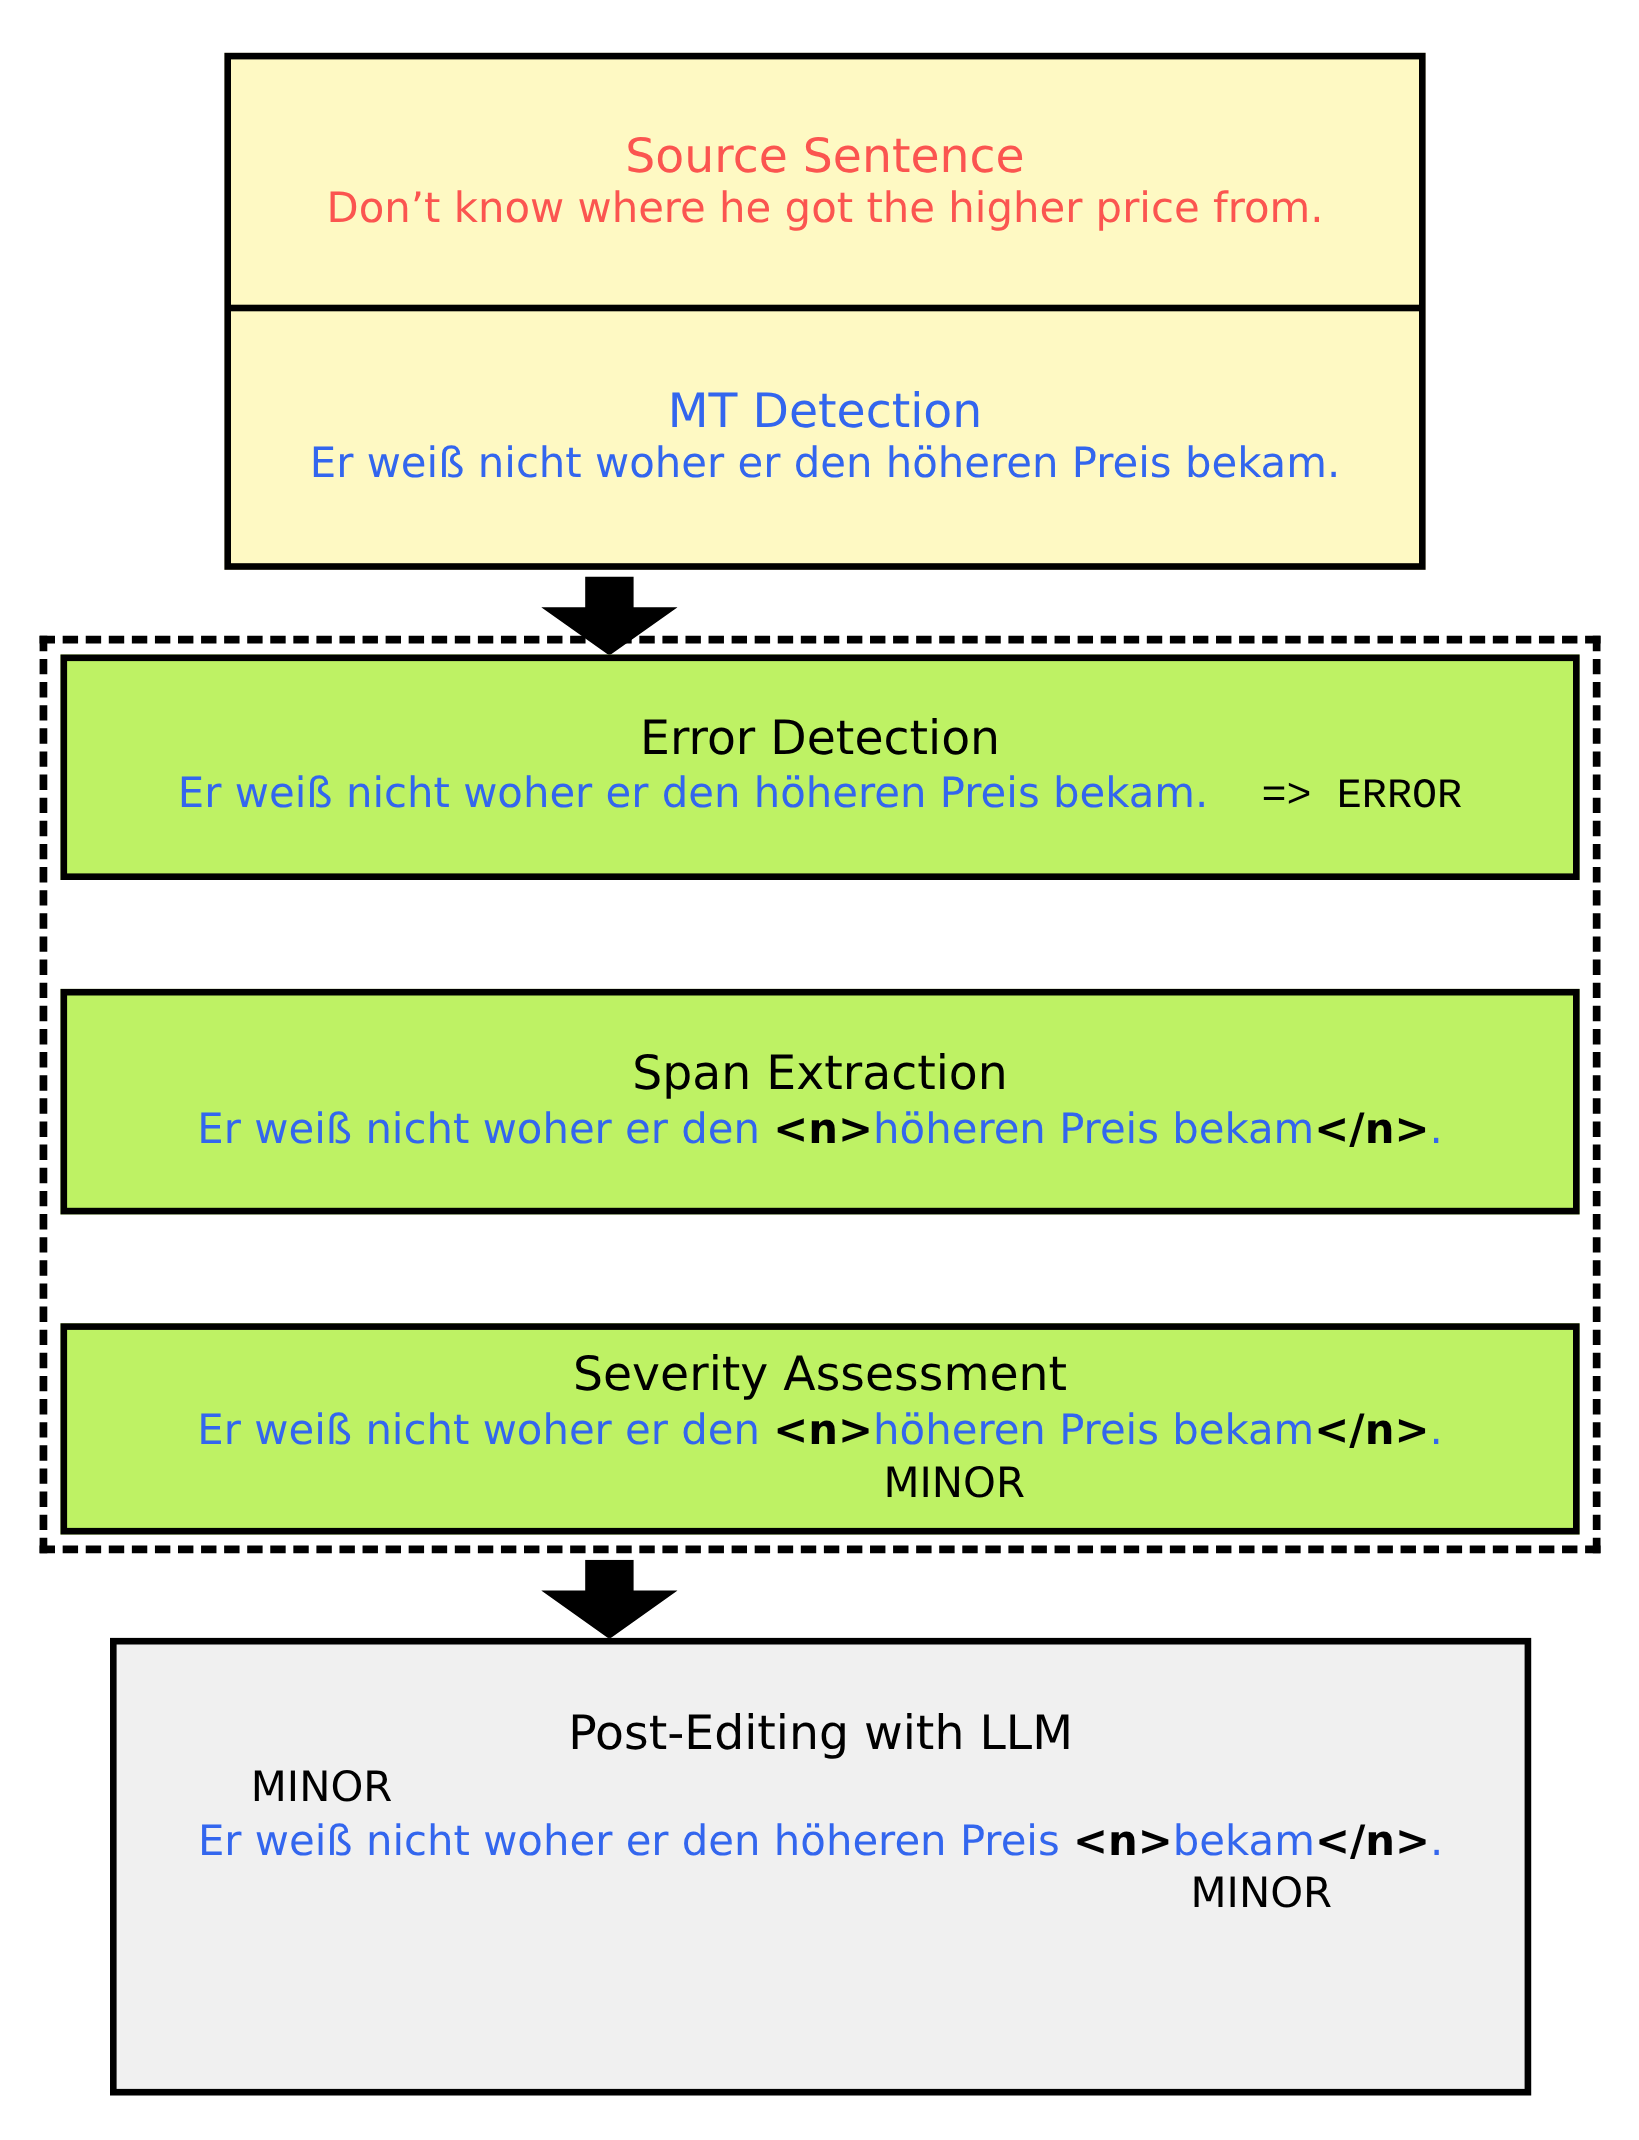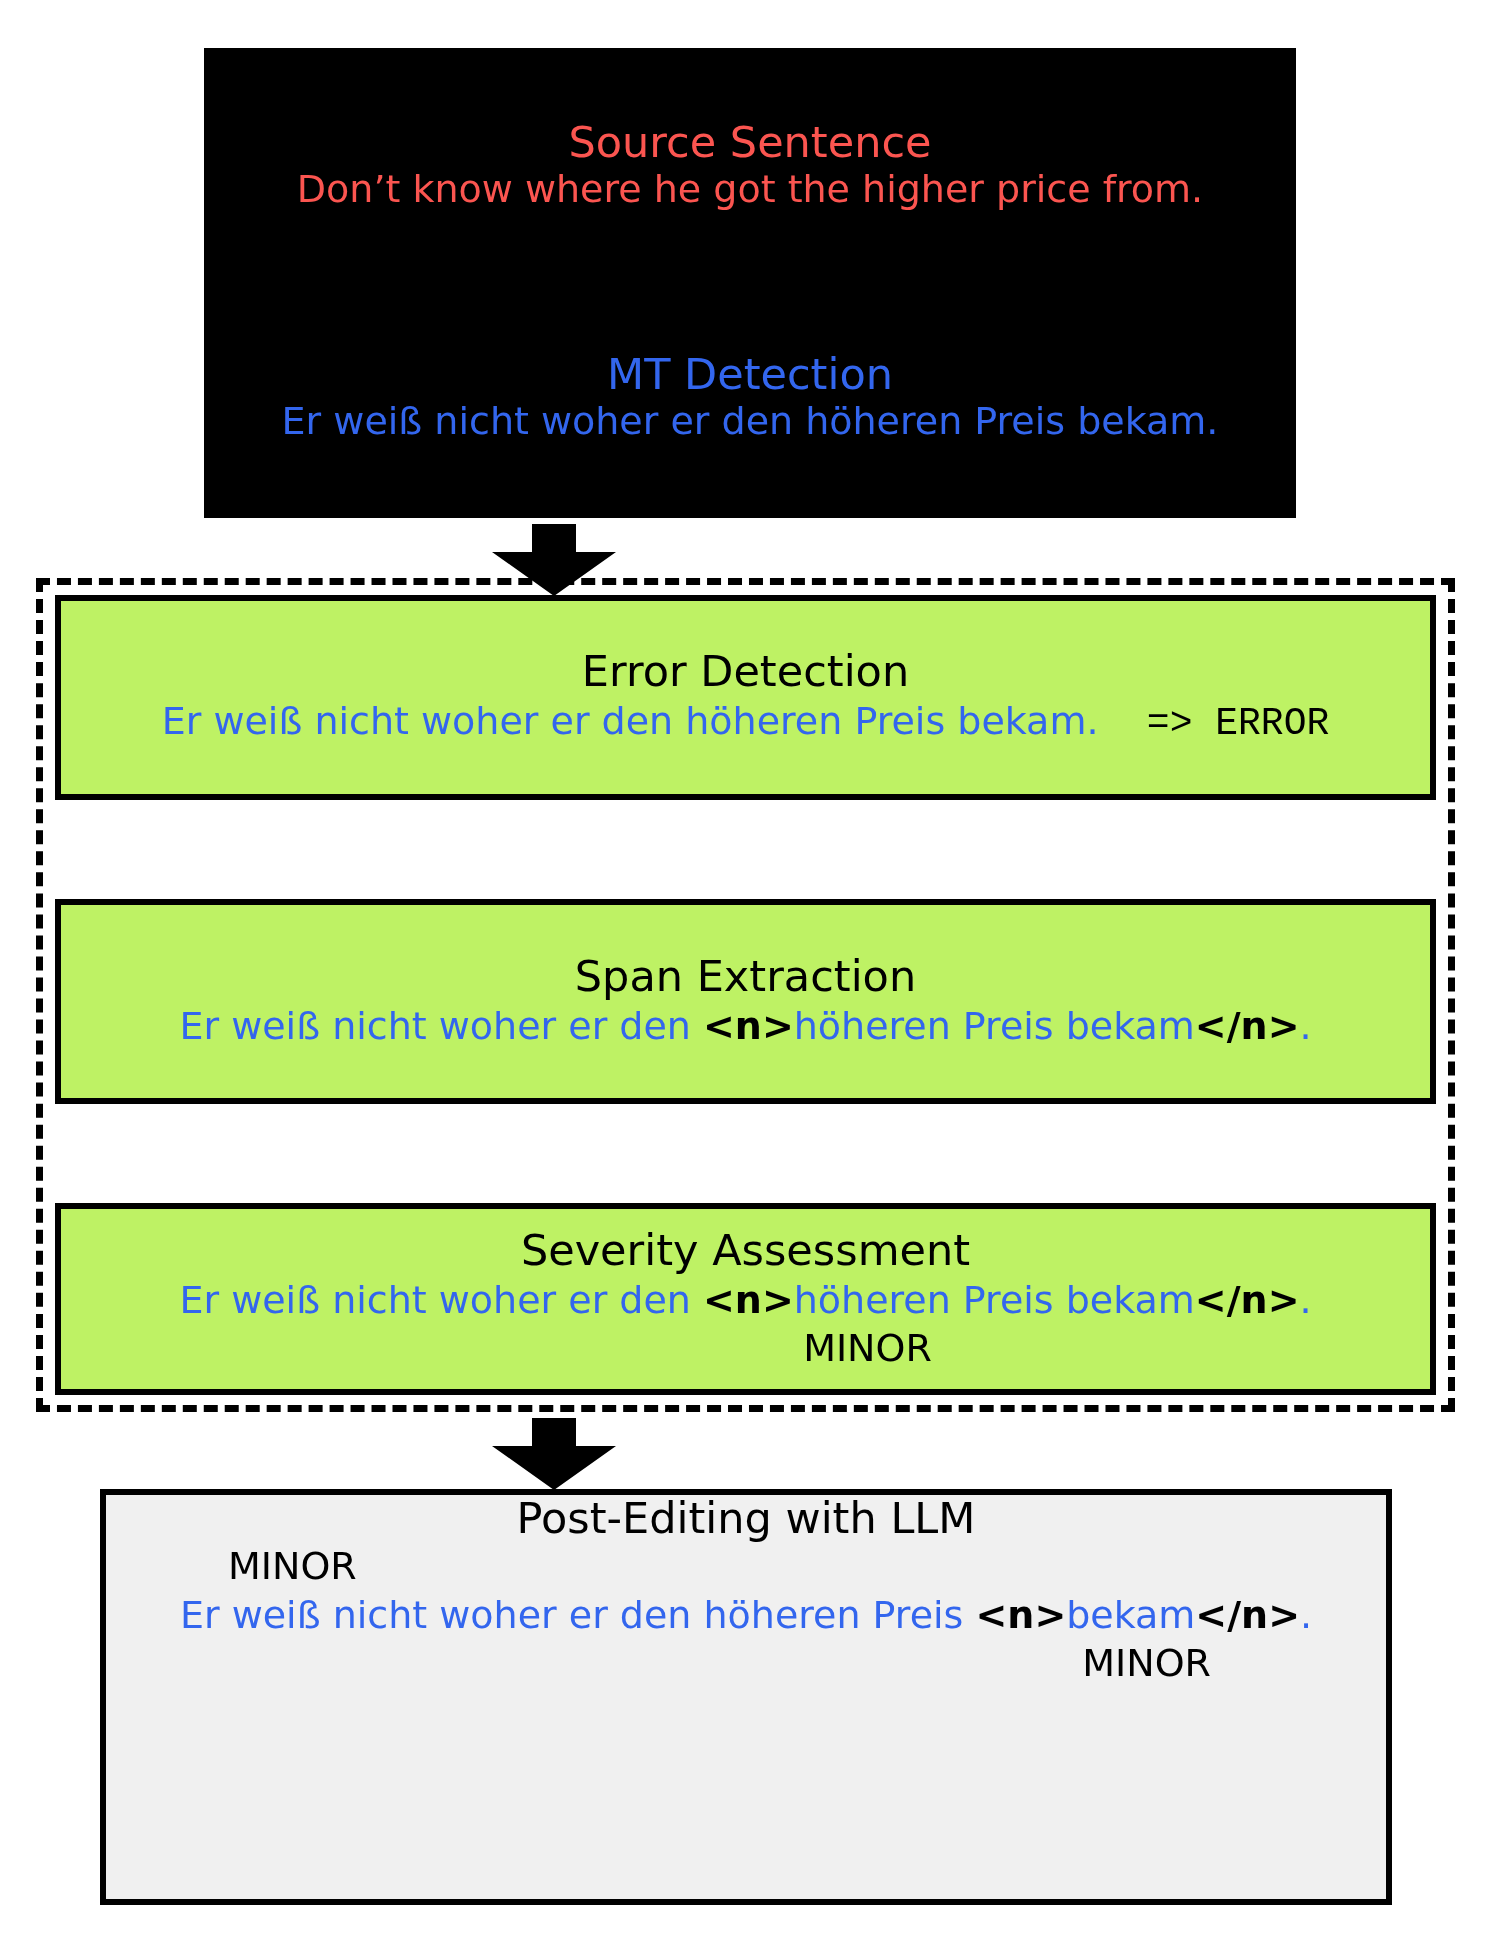--- a/index.html
+++ b/index.html
@@ -21,21 +21,21 @@
     height: 1945px;
   }
 
   
   .io-block {
     position: absolute;
     left: 204px;
     top: 48px;
     width: 1092px;
     height: 470px;
-    background: #000000;
+    background: #fef9c3;
     border: 6px solid #000000;
     box-sizing: border-box;
     display: flex;
     flex-direction: column;
   }
   .io-cell {
     flex: 1 1 50%;
     display: flex;
     flex-direction: column;
     align-items: center;
@@ -139,20 +139,21 @@
     left: 100px;
     top: 1489px;
     width: 1292px;
     height: 416px;
     background: #f0f0f0;
     border: 6px solid #000000;
     box-sizing: border-box;
     display: flex;
     flex-direction: column;
     align-items: center;
+    padding-top: 58px;
   }
   .pe-title {
     font-size: 43px;
     line-height: 1.1;
     color: #000000;
     white-space: nowrap;
   }
   .pe-line {
     font-size: 38px;
     line-height: 1.2;

